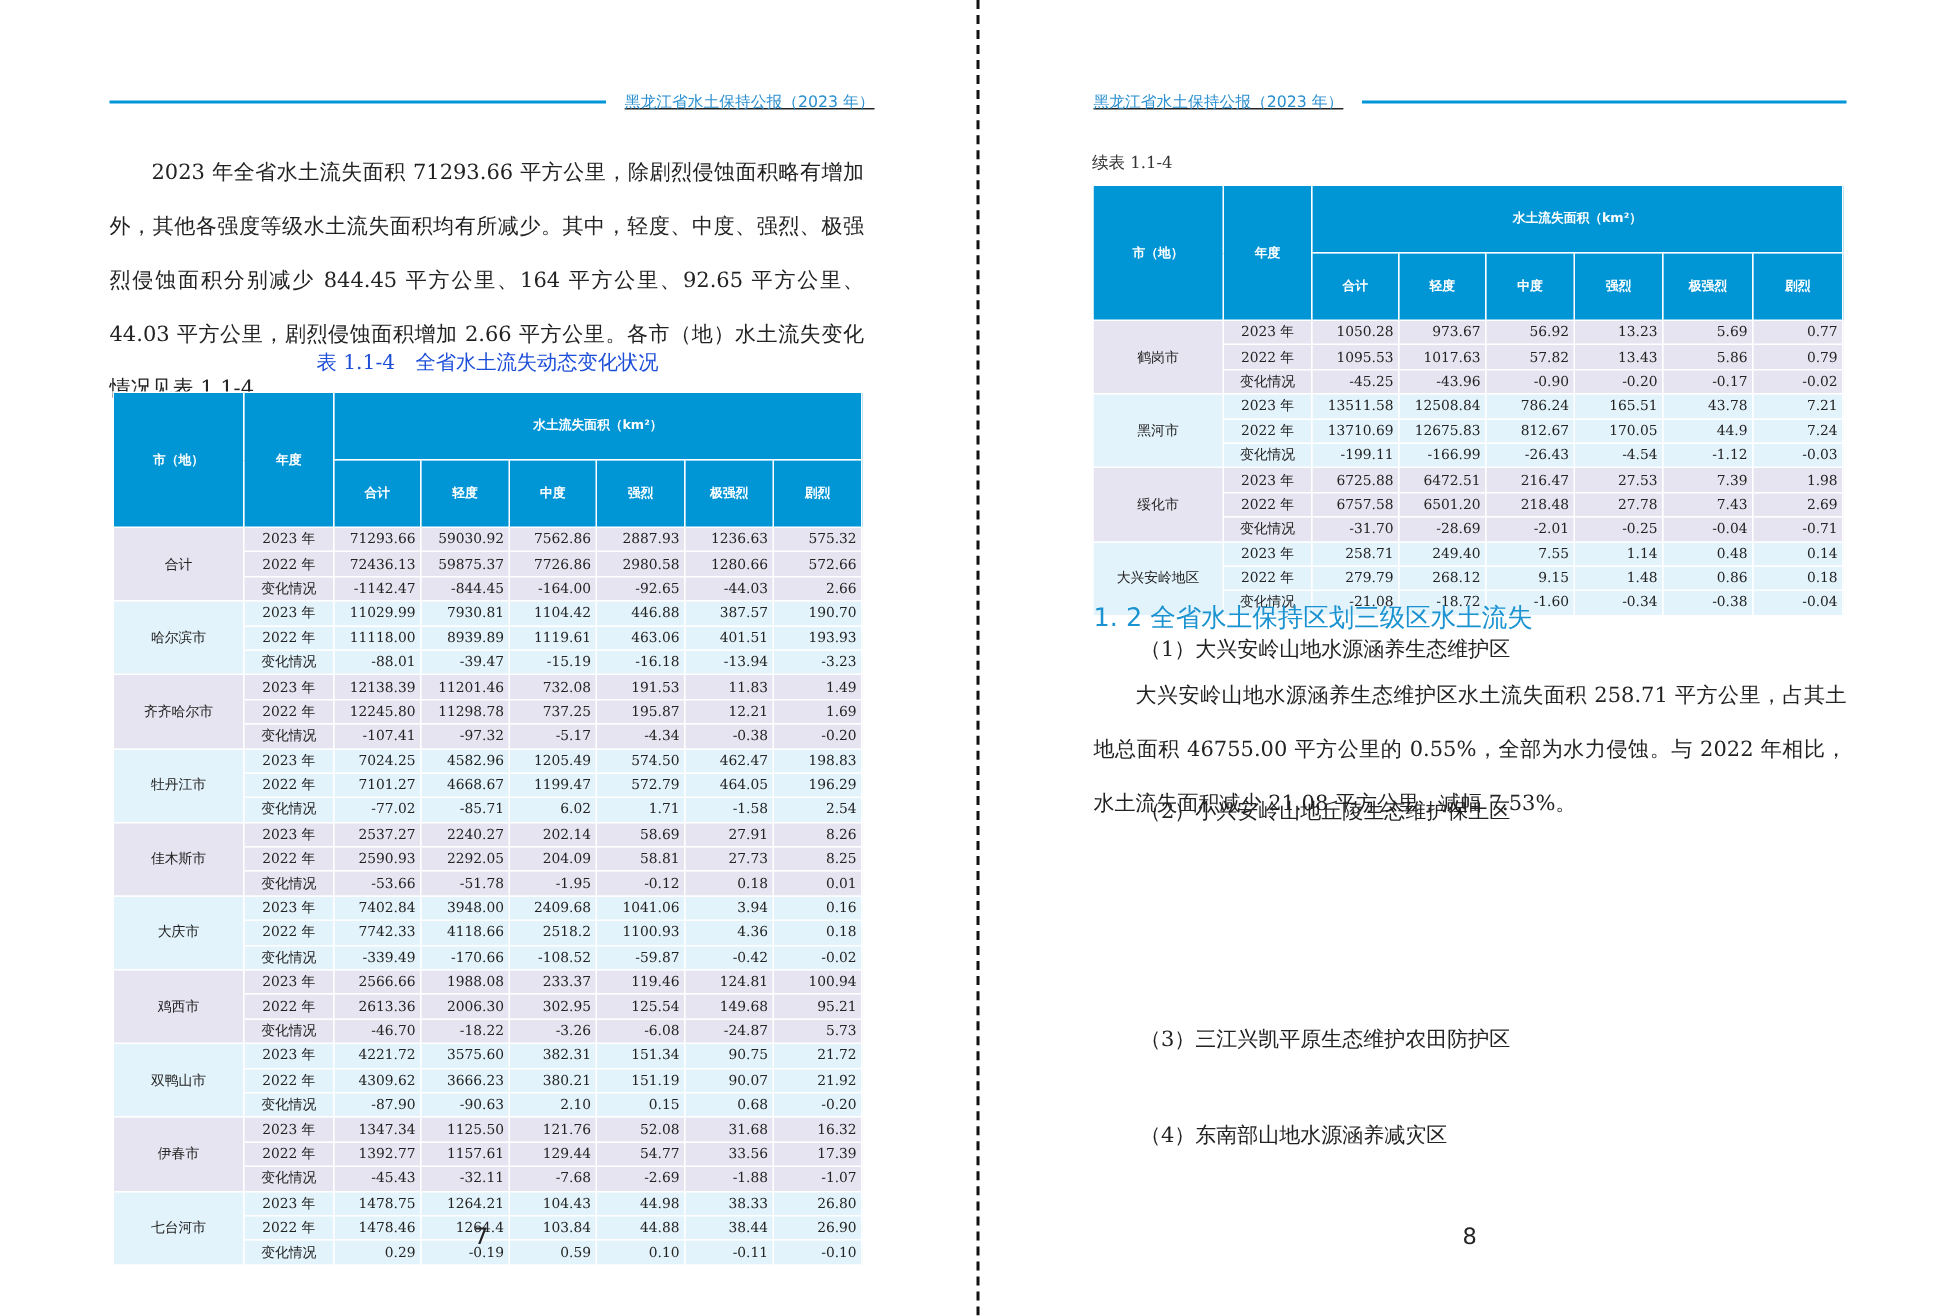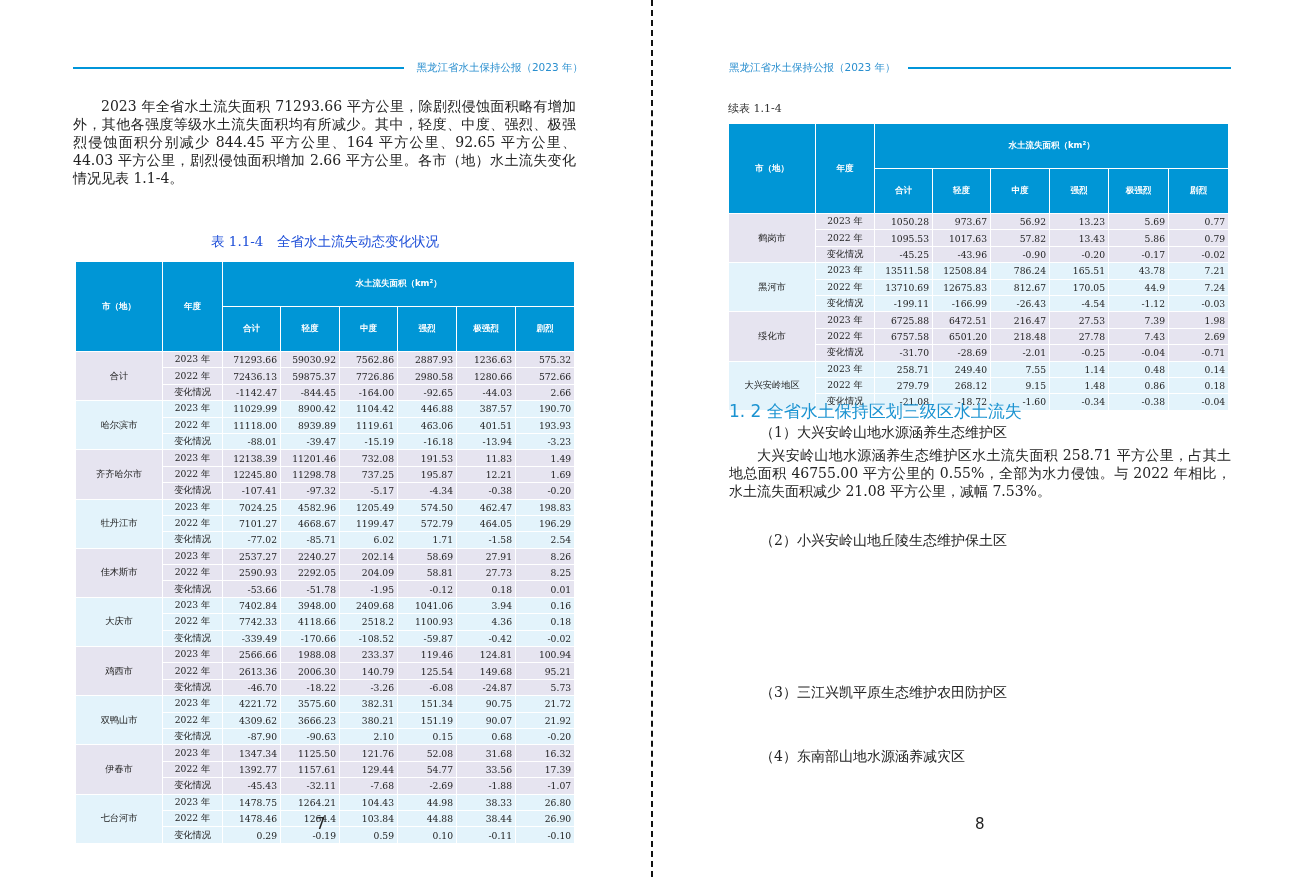--- a/index.html
+++ b/index.html
@@ -2,28 +2,28 @@
 <html><head>
 <meta charset="utf-8">
 <style>
   * { box-sizing: border-box; margin: 0; padding: 0; }
   html, body { width: 1304px; height: 877px; background: #ffffff; overflow: hidden; }
   body { position: relative; font-family: "DejaVu Serif", "Liberation Serif", serif; color: #222; }
   .page { position: absolute; top: 0; height: 877px; }
   .page-left { left: 0; width: 651px; }
   .page-right { left: 653px; width: 651px; }
   .divider { position: absolute; left: 651px; top: 0; width: 0; height: 877px; border-left: 2px dashed #111; }
-  .running-header { position: absolute; top: 60px; height: 16px; display: flex; align-items: center; }
+  .running-header { position: absolute; top: 60px; height: 16px; display: flex; align-items: center; text-decoration: underline; }
   .page-left .running-header { left: 73px; width: 510px; }
   .page-right .running-header { left: 76px; width: 502px; }
   .hdr-line { flex: 1; height: 2px; background: #0095d9; }
   .hdr-text { font-family: "DejaVu Sans", sans-serif; font-size: 10.5px; color: #2a8fcf; white-space: nowrap; }
   .page-left .hdr-text { margin-left: 12px; }
   .page-right .hdr-text { margin-right: 12px; }
-  .body-para { position: absolute; font-size: 14px; line-height: 18px; color: #222; text-align: justify; }
+  .body-para { position: absolute; font-size: 14px; line-height: 36px; color: #222; text-align: justify; }
   .indent { text-indent: 2em; }
   .table-caption { position: absolute; left: 75px; width: 500px; top: 233px; text-align: center; font-size: 13.5px; color: #1d4ed8; }
   .cont-caption { position: absolute; left: 75px; top: 101px; font-size: 11px; color: #333; }
   table.data { position: absolute; border-collapse: collapse; font-size: 9.2px; table-layout: fixed; }
   table.data th { background: #0096d6; color: #fff; font-family: "DejaVu Sans", sans-serif; font-weight: bold; font-size: 8.5px; border: 1px solid #ffffff; text-align: center; padding: 16px; }
   table.data td { border: 1px solid #ffffff; height: 16.4px; padding: 0 3px; text-align: right; color: #222; white-space: nowrap; }
   table.data td.city { text-align: center; }
   table.data td.year { text-align: center; }
   .grp-a td { background: #e6e4f0; }
   .grp-b td { background: #e3f3fb; }
@@ -100,21 +100,21 @@
           <td>-844.45</td>
           <td>-164.00</td>
           <td>-92.65</td>
           <td>-44.03</td>
           <td>2.66</td>
         </tr>
         <tr class="grp-b">
           <td rowspan="3" class="city">哈尔滨市</td>
           <td class="year">2023 年</td>
           <td>11029.99</td>
-          <td>8900.42</td>
+          <td>7930.81</td>
           <td>1104.42</td>
           <td>446.88</td>
           <td>387.57</td>
           <td>190.70</td>
         </tr>
         <tr class="grp-b">
           <td class="year">2022 年</td>
           <td>11118.00</td>
           <td>8939.89</td>
           <td>1119.61</td>
@@ -250,21 +250,21 @@
           <td>1988.08</td>
           <td>233.37</td>
           <td>119.46</td>
           <td>124.81</td>
           <td>100.94</td>
         </tr>
         <tr class="grp-a">
           <td class="year">2022 年</td>
           <td>2613.36</td>
           <td>2006.30</td>
-          <td>140.79</td>
+          <td>302.95</td>
           <td>125.54</td>
           <td>149.68</td>
           <td>95.21</td>
         </tr>
         <tr class="grp-a">
           <td class="year">变化情况</td>
           <td>-46.70</td>
           <td>-18.22</td>
           <td>-3.26</td>
           <td>-6.08</td>

